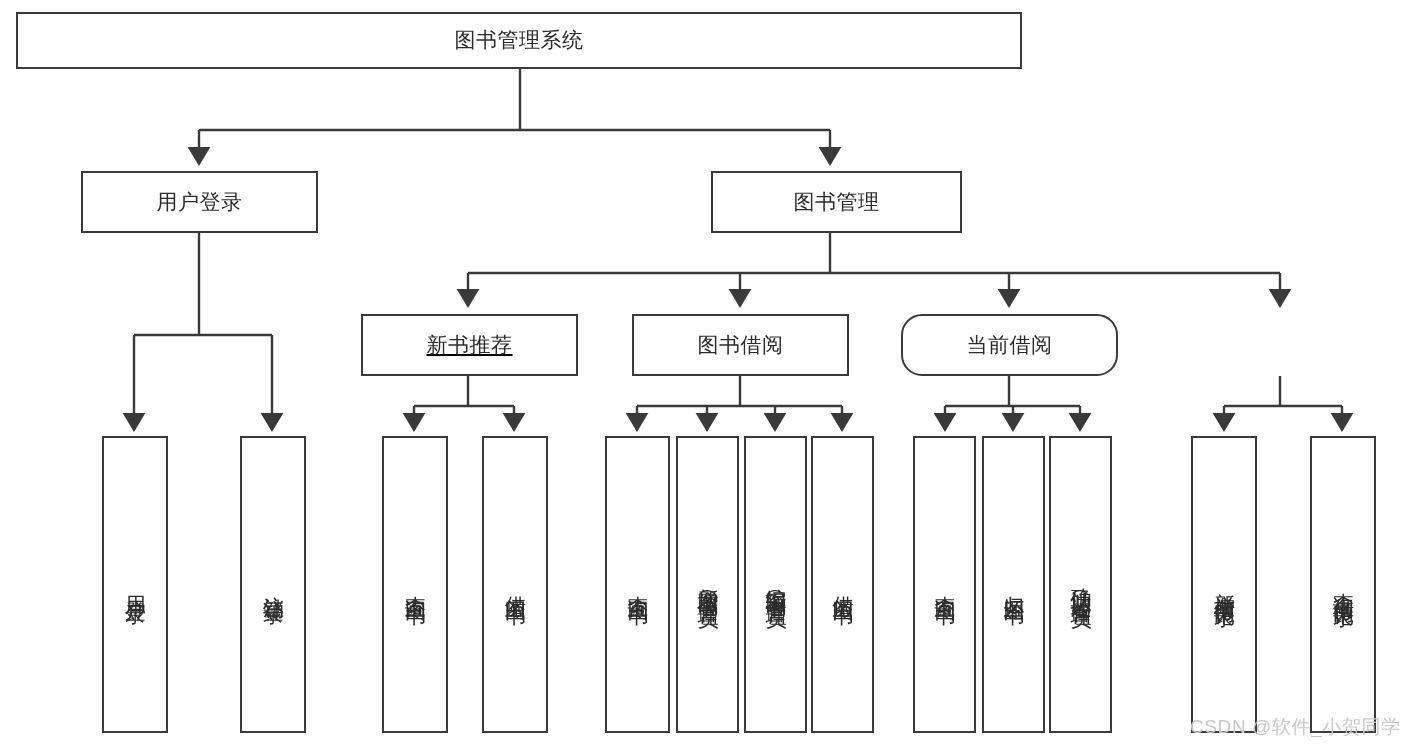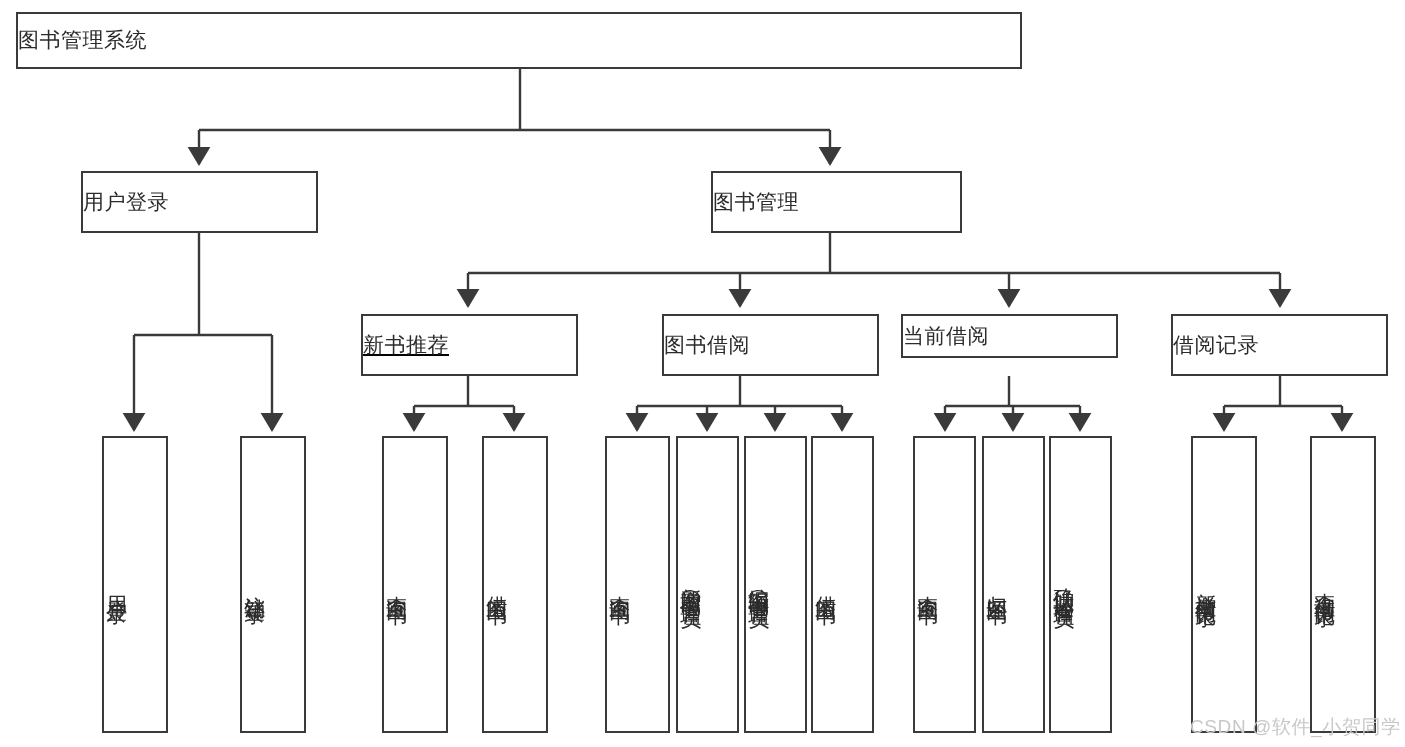--- a/index.html
+++ b/index.html
@@ -26,20 +26,21 @@
     width: 1405px;
     height: 747px;
   }
   .node-box {
     position: absolute;
     box-sizing: border-box;
     background: #ffffff;
     border: 2px solid #3a3a3a;
     display: flex;
     align-items: center;
+    justify-content: center;
     overflow: hidden;
   }
   .node-label {
     color: #2b2b2b;
     font-size: 21px;
     line-height: 1.18;
     letter-spacing: 0.5px;
     white-space: nowrap;
     text-align: center;
   }
@@ -124,31 +125,28 @@
   </div>
 
   <div class="node-box" style="left:711px; top:171px; width:251px; height:62px;">
     <span class="node-label">图书管理</span>
   </div>
 
   <div class="node-box" style="left:361px; top:314px; width:217px; height:62px;text-decoration:underline;">
     <span class="node-label">新书推荐</span>
   </div>
 
-  <div class="node-box" style="left:632px; top:314px; width:217px; height:62px;margin-left:30px;">
+  <div class="node-box" style="left:632px; top:314px; width:217px; height:62px;">
     <span class="node-label">图书借阅</span>
   </div>
 
-  <div class="node-box" style="left:901px; top:314px; width:217px; height:44px;">
+  <div class="node-box" style="left:901px; top:314px; width:217px; height:62px;border-radius:21px;">
     <span class="node-label">当前借阅</span>
   </div>
 
-  <div class="node-box" style="left:1171px; top:314px; width:217px; height:62px;">
-    <span class="node-label">借阅记录</span>
-  </div>
 
   <div class="node-box vertical" style="left:102px; top:436px; width:66px; height:297px;">
     <span class="node-label">用户登录</span>
   </div>
 
   <div class="node-box vertical" style="left:240px; top:436px; width:66px; height:297px;">
     <span class="node-label">注销登录</span>
   </div>
 
   <div class="node-box vertical" style="left:382px; top:436px; width:66px; height:297px;">

